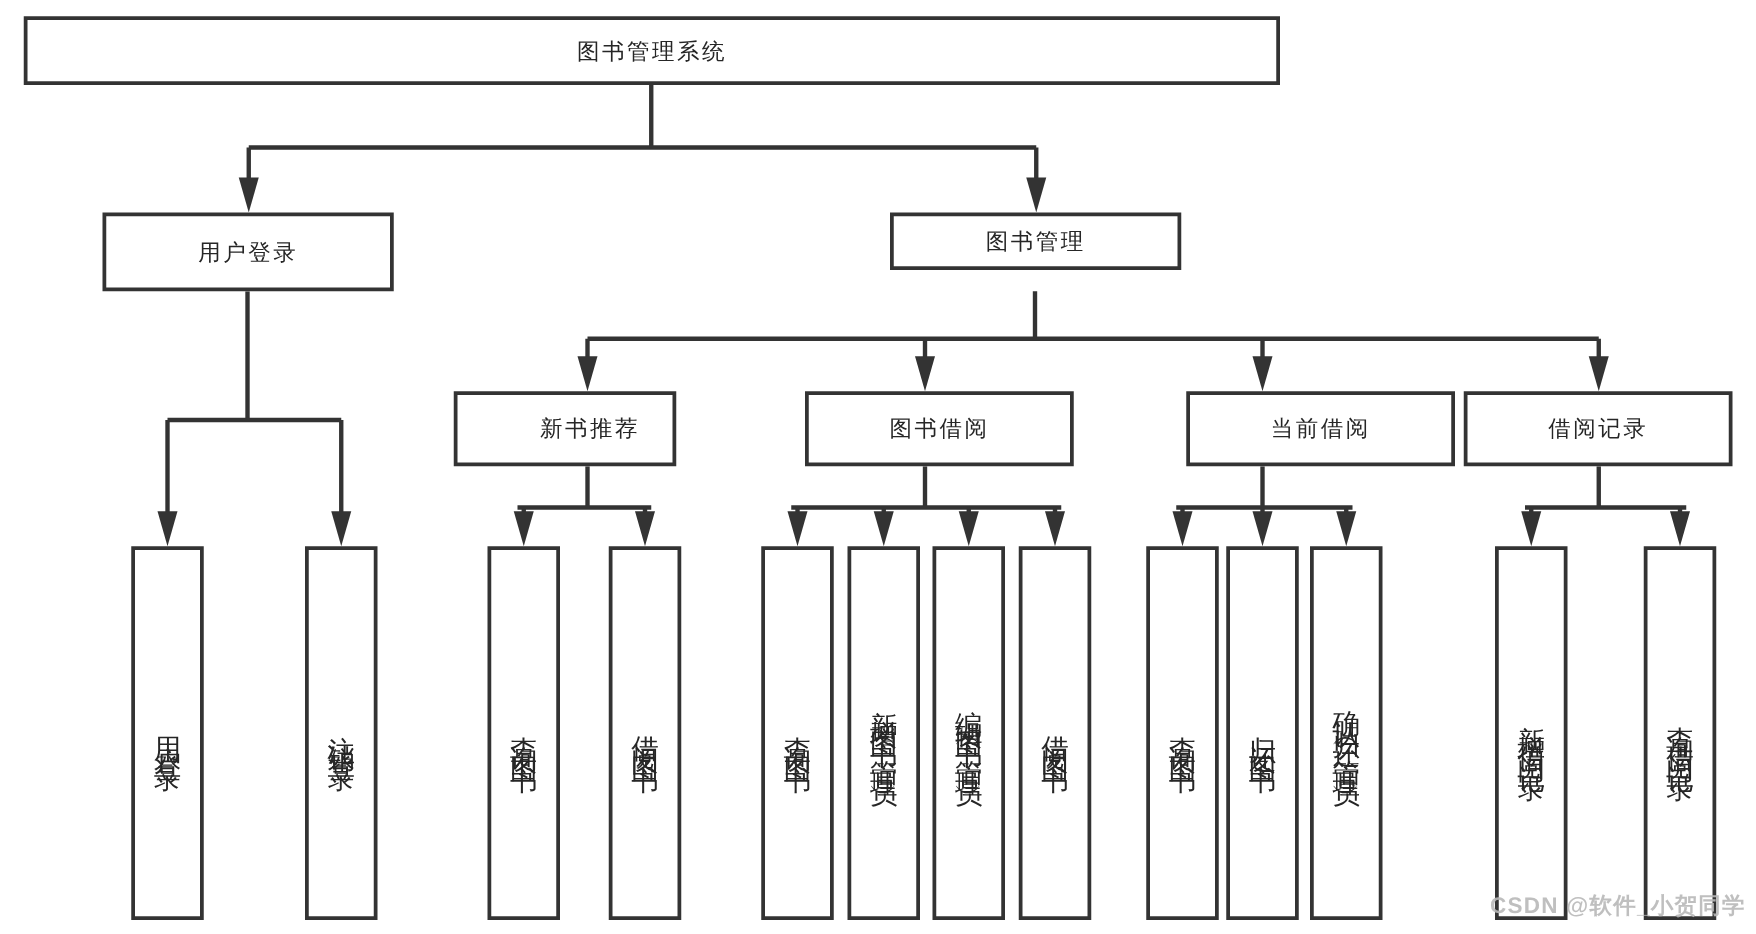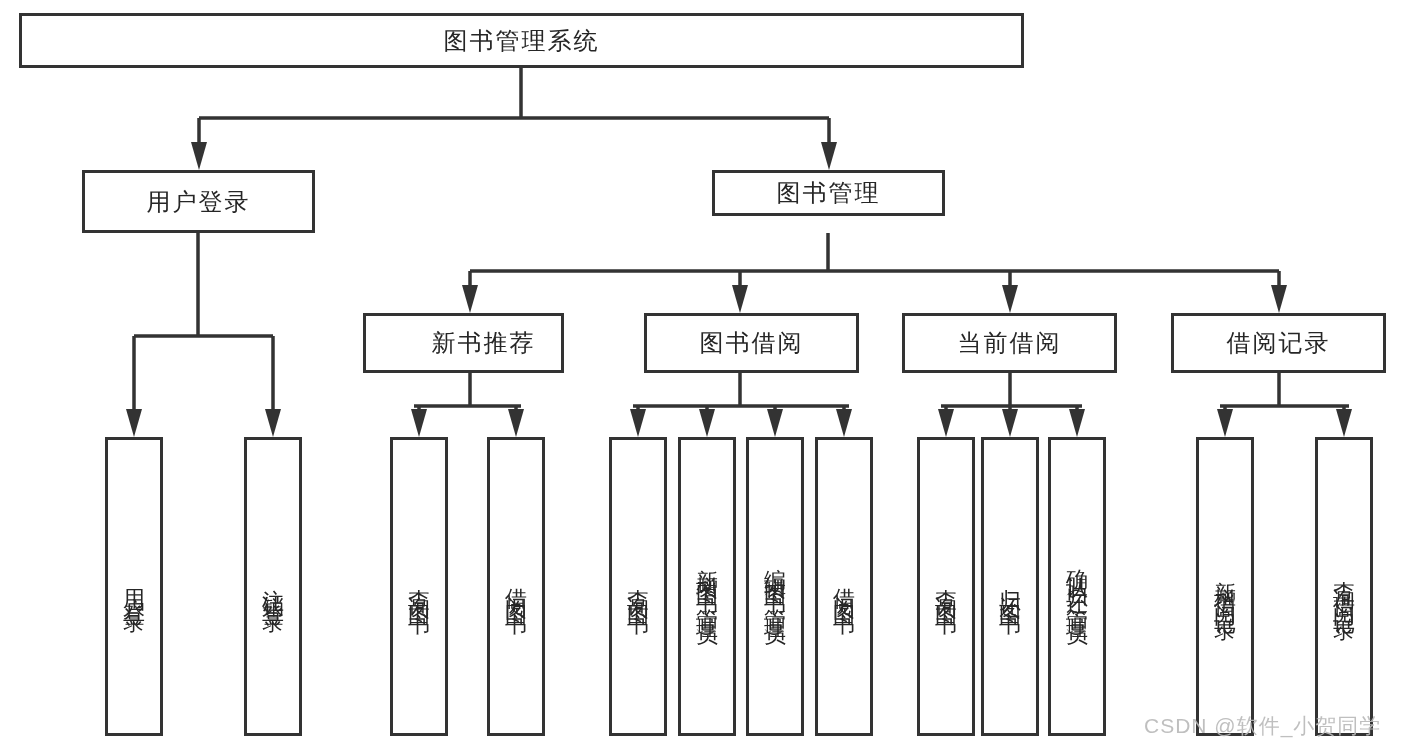--- a/index.html
+++ b/index.html
@@ -27,31 +27,31 @@
     position: absolute;
     box-sizing: border-box;
     border: 3px solid #333333;
     background: #ffffff;
     display: flex;
     align-items: center;
     justify-content: center;
     text-align: center;
   }
   .hlabel {
-    font-size: 24px;
+    font-size: 18px;
     letter-spacing: 2px;
     white-space: nowrap;
   }
   .box-root   { left: 19px;  top: 13px;  width: 1005px; height: 55px; }
   .box-l2a    { left: 82px;  top: 170px; width: 233px;  height: 63px; }
   .box-l2b    { left: 712px; top: 170px; width: 233px;  height: 46px; }
   .box-l3     { top: 313px;  height: 60px; width: 215px; }
-  .box-l3a    { left: 363px; width: 201px; padding-left: 40px; }
+  .box-l3a    { left: 363px; width: 178px; padding-left: 40px; }
   .box-l3b    { left: 632px; margin-left: 12px; }
-  .box-l3c    { left: 902px; }
+  .box-l3c    { left: 949px; }
   .box-l3d    { left: 1171px; }
   .leaf {
     position: absolute;
     box-sizing: border-box;
     border: 3px solid #333333;
     background: #ffffff;
     top: 437px;
     width: 58px;
     height: 299px;
     display: flex;
@@ -68,28 +68,29 @@
   }
   .leaf-a1 { left: 105px; }  .leaf-a2 { left: 244px; }
   .leaf-b1 { left: 390px; }  .leaf-b2 { left: 487px; }
   .leaf-c1 { left: 609px; }  .leaf-c2 { left: 678px; }
   .leaf-c3 { left: 746px; }  .leaf-c4 { left: 815px; }
   .leaf-d1 { left: 917px; }  .leaf-d2 { left: 981px; }
   .leaf-d3 { left: 1048px; }
   .leaf-e1 { left: 1196px; } .leaf-e2 { left: 1315px; }
   .watermark {
     position: absolute;
-    left: 1144px;
+    left: 1192px;
     top: 712px;
-    font-size: 21px;
+    font-size: 18px;
     color: #b9b9b9;
     letter-spacing: 1px;
     white-space: nowrap;
     z-index: 5;
     opacity: 0.9;
+    font-weight: bold;
   }
 </style>
 </head>
 <body>
 
 <div class="stage">
 
   <svg class="connectors" viewBox="0 0 1405 747" aria-hidden="true">
     <g>
       <path d="M521 68 V118 M199 118 H829 M199 118 V144 M829 118 V144"></path>

